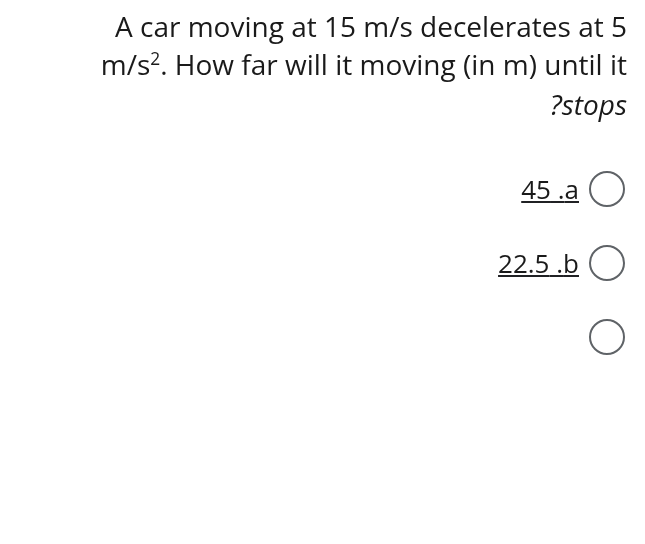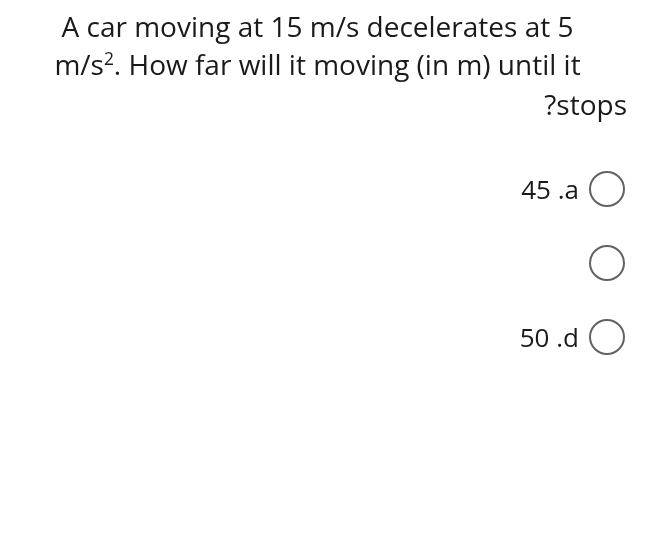--- a/index.html
+++ b/index.html
@@ -12,43 +12,45 @@
     height: 544px;
     background: #ffffff;
     font-family: 'Open Sans', 'Segoe UI', Arial, sans-serif;
     color: #202124;
     padding: 8px 18px 8px 8px;
   }
   .question-text {
     font-size: 28px;
     line-height: 1.35;
     color: #1a1a1a;
-    text-align: center;
+    text-align: right;
     font-weight: 400;
   }
   .question-tail {
     font-size: 28px;
     line-height: 1.35;
     color: #1a1a1a;
     text-align: right;
     font-weight: 400;
     margin-top: 2px;
+    font-style: italic;
   }
   .sup {
     font-size: 0.62em;
     vertical-align: super;
     line-height: 0;
   }
   .options {
     margin-top: 48px;
     display: flex;
     flex-direction: column;
     gap: 38px;
     align-items: flex-end;
     padding-right: 2px;
+    text-decoration: underline;
   }
   .option-row {
     display: flex;
     align-items: center;
     gap: 10px;
     cursor: pointer;
   }
   .option-label {
     font-size: 26px;
     color: #1a1a1a;
@@ -78,24 +80,24 @@
 <div class="options">
 
   <div class="option-row">
     <span class="option-label">
       <span>45</span> .<span>a</span>
     </span>
     <span class="radio-circle"></span>
   </div>
 
   <div class="option-row">
+    <span class="option-label">
+      <span>22.5</span> .<span>b</span>
+    </span>
     <span class="radio-circle"></span>
   </div>
 
 
   <div class="option-row">
-    <span class="option-label">
-      <span>50</span> .<span>d</span>
-    </span>
     <span class="radio-circle"></span>
   </div>
 
 </div>
 
 </body></html>

